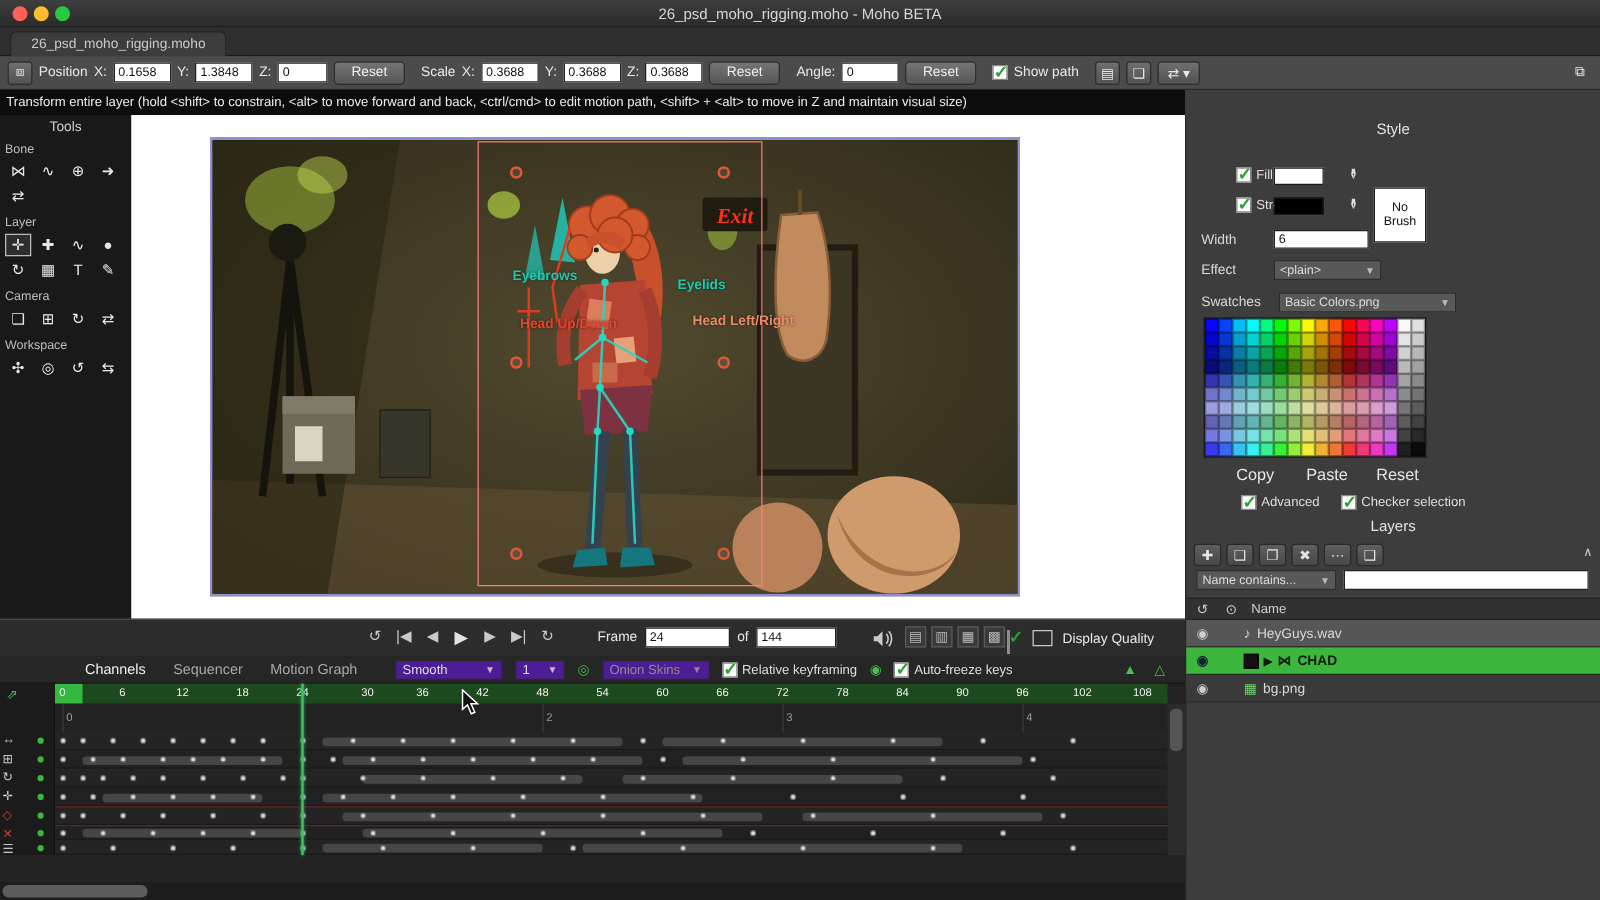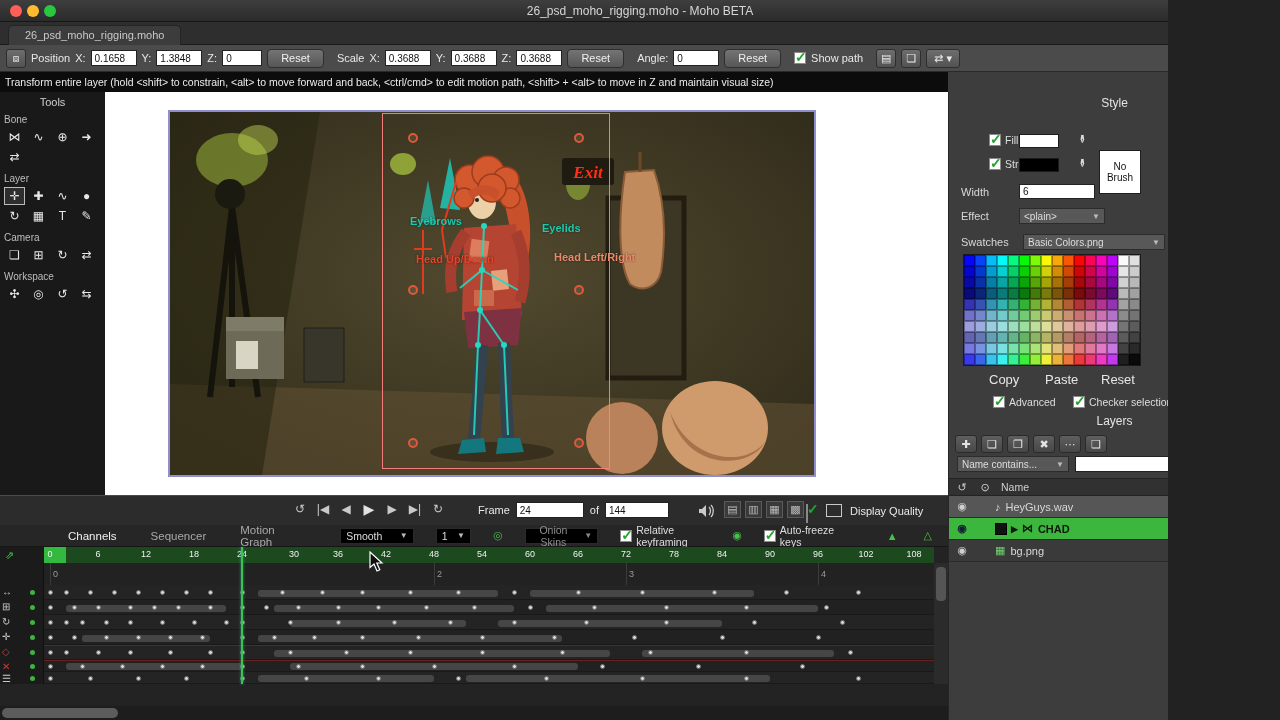--- a/index.html
+++ b/index.html
@@ -1,18 +1,18 @@
 <!DOCTYPE html>
 <html><head>
 <meta charset="utf-8">
 <style>
   * { box-sizing: border-box; margin: 0; padding: 0; }
   html,body { width:1280px; height:720px; overflow:hidden; background:#222; }
   body { font-family:"Liberation Sans", sans-serif; }
-  #app { position:relative; width:1168px; height:720px; background:#3d3d3d; overflow:hidden; }
+  #app { position:relative; width:1280px; height:720px; background:#3d3d3d; overflow:hidden; }
   .abs { position:absolute; }
 
   
   #titlebar { left:0; top:0; width:1280px; height:22px;
     background:linear-gradient(#3e3e3e,#2b2b2b); border-bottom:1px solid #161616;
     display:flex; align-items:center; justify-content:center; }
   #titlebar .title { color:#d6d6d6; font-size:12px; }
   .tl { position:absolute; top:5px; width:12px; height:12px; border-radius:50%; }
 
   
@@ -105,24 +105,24 @@
   .pb-btn { color:#c9c9c9; font-size:12px; min-width:16px; text-align:center; }
   .pb-btn.play { font-size:14px; color:#e2e2e2; }
   #pb-frame-group { position:absolute; left:478px; top:6px; display:flex; gap:6px; align-items:center; }
   #pb-quality-group { position:absolute; left:724px; top:5px; display:flex; gap:4px; align-items:center; }
   .q-btn { width:17px; height:17px; background:#3a3a3a; border:1px solid #5a5a5a; color:#b8b8b8;
     font-size:11px; display:flex; align-items:center; justify-content:center; }
 
   
   #timeline { left:0; top:525px; width:948px; height:195px; background:#232323; }
   #tl-tabs-row { position:absolute; left:0; top:0; width:948px; height:22px; background:#262626;
-    border-bottom:1px solid #161616; display:flex; align-items:center; gap:22px; padding-left:62px; }
+    border-bottom:1px solid #161616; display:flex; align-items:center; gap:10px; padding-left:62px; }
   .tl-tab { color:#a8a8a8; font-size:11.5px; padding:2px 6px; }
   .tl-tab.active { color:#f0f0f0; }
-  .tl-select { height:16px; background:#000000; border:1px solid #2a2a2a; color:#ddd; font-size:10.5px;
+  .tl-select { height:16px; background:#4c1d95; border:1px solid #2a2a2a; color:#ddd; font-size:10.5px;
     display:flex; align-items:center; gap:8px; padding:0 5px;text-align:center; }
   .tl-check { display:flex; align-items:center; gap:4px; color:#dedede; font-size:10.5px; }
   .tl-green-icon { color:#46c24a; font-size:11px; }
   #tl-ruler { position:absolute; left:44px; top:22px; width:890px; height:16px; background:#1c4a1e; overflow:hidden; }
   #tl-ruler .sel0 { position:absolute; left:0; top:0; width:22px; height:16px; background:#35b83f; }
   .ruler-num { position:absolute; top:2px; color:#f0f0f0; font-size:9px; transform:translateX(-50%); }
   #tl-ruler-left { position:absolute; left:0; top:22px; width:44px; height:16px; background:#1b1b1b; color:#3fc24a; font-size:11px;
     display:flex; align-items:center; padding-left:5px; }
   #tl-tracks { position:absolute; left:0; top:38px; width:948px; height:121px; background:#222; overflow:hidden; }
   #tl-left-col { position:absolute; left:0; top:0; width:44px; height:121px; background:#1b1b1b; border-right:1px solid #101010; }

